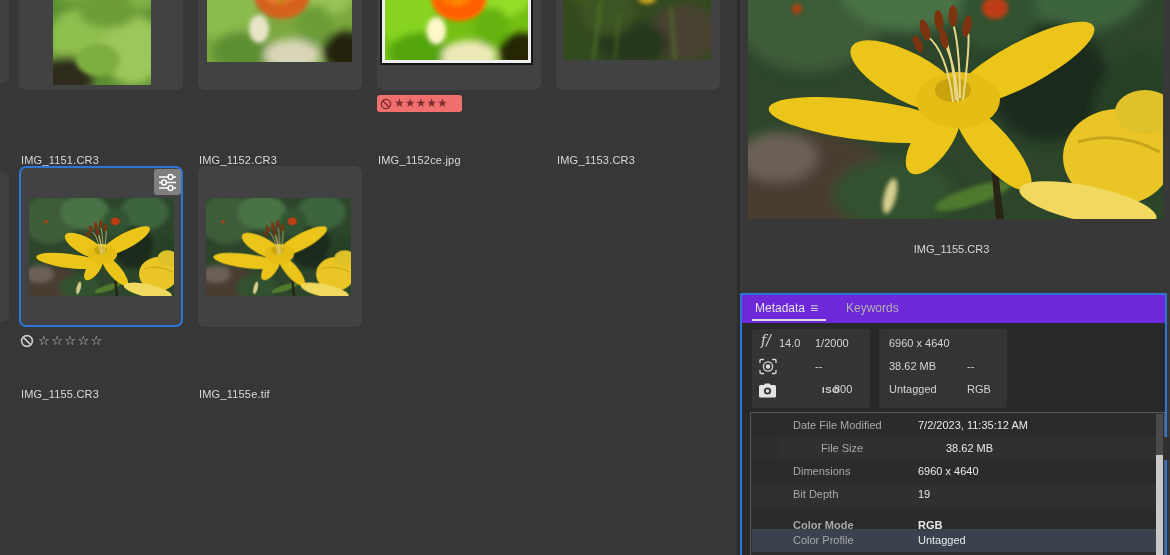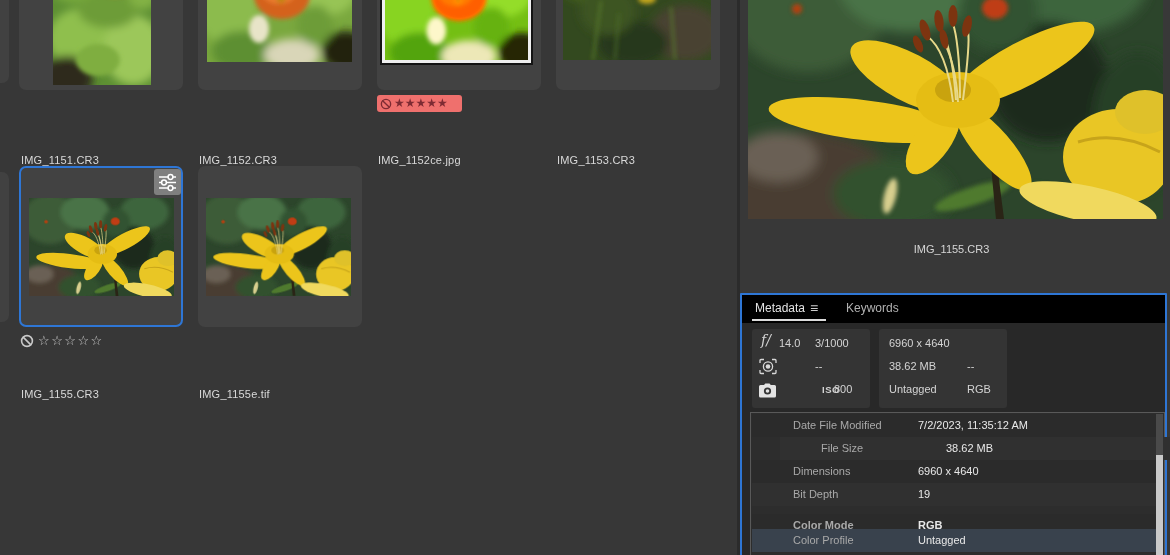--- a/index.html
+++ b/index.html
@@ -24,21 +24,21 @@
                     background:#7f7f7f; border-radius:3px; }
 
   
   .vdivider { position:absolute; left:737px; top:0; width:3px; height:555px; background:#2b2b2b; }
   .preview-panel { position:absolute; left:740px; top:0; width:430px; height:290px; background:#383838; }
   .preview-label { position:absolute; left:0; top:243px; width:423px; text-align:center;
                    font-size:11px; color:#d6d6d6; }
 
   .metadata-panel { position:absolute; left:740px; top:293px; width:427px; height:268px;
                     background:#282828; border:2px solid #2e76d5; border-radius:1px; }
-  .tabbar { position:absolute; left:0; top:0; width:100%; height:28px; background:#000000; }
+  .tabbar { position:absolute; left:0; top:0; width:100%; height:28px; background:#6d28d9; }
   .tab { position:absolute; top:6px; font-size:12px; }
   .tab.active { color:#e4e4e4; }
   .tab.inactive { color:#b2b2b2; }
   .tab-underline { position:absolute; left:10px; top:24px; width:74px; height:2px; background:#dcdcdc; }
   .panel-menu { position:absolute; left:68px; top:5px; font-size:14px; color:#cccccc; }
 
   .placard { position:absolute; top:34px; height:79px; background:#343434; border-radius:3px;
              color:#d4d4d4; font-size:11px; }
   .placard.p1 { left:10px;  width:118px; }
   .placard.p2 { left:137px; width:128px; }
@@ -284,21 +284,21 @@
       <span class="tab active" style="left:13px;">Metadata</span>
       <span class="panel-menu">≡</span>
       <span class="tab inactive" style="left:104px;">Keywords</span>
       <div class="tab-underline"></div>
     </div>
 
     <div class="placard p1">
       <div class="prow" style="top:6px;">
         <span class="aperture-f" style="position:absolute;left:9px;top:-3px;">f/</span>
         <span style="position:absolute;left:27px;">14.0</span>
-        <span style="position:absolute;left:63px;">3/1000</span>
+        <span style="position:absolute;left:63px;">1/2000</span>
       </div>
       <div class="prow" style="top:29px;">
         <svg width="18" height="17" viewBox="0 0 18 17" style="position:absolute;left:7px;top:0;">
           <g stroke="#d8d8d8" stroke-width="1.3" fill="none">
             <path d="M5 1.5 H2 a1 1 0 0 0 -1 1 V5"></path>
               <path d="M13 1.5 H16 a1 1 0 0 1 1 1 V5"></path>
             <path d="M5 15.5 H2 a1 1 0 0 1 -1 -1 V12"></path>
               <path d="M13 15.5 H16 a1 1 0 0 0 1 -1 V12"></path>
             <circle cx="9" cy="8.5" r="4.6"></circle>
           </g>

